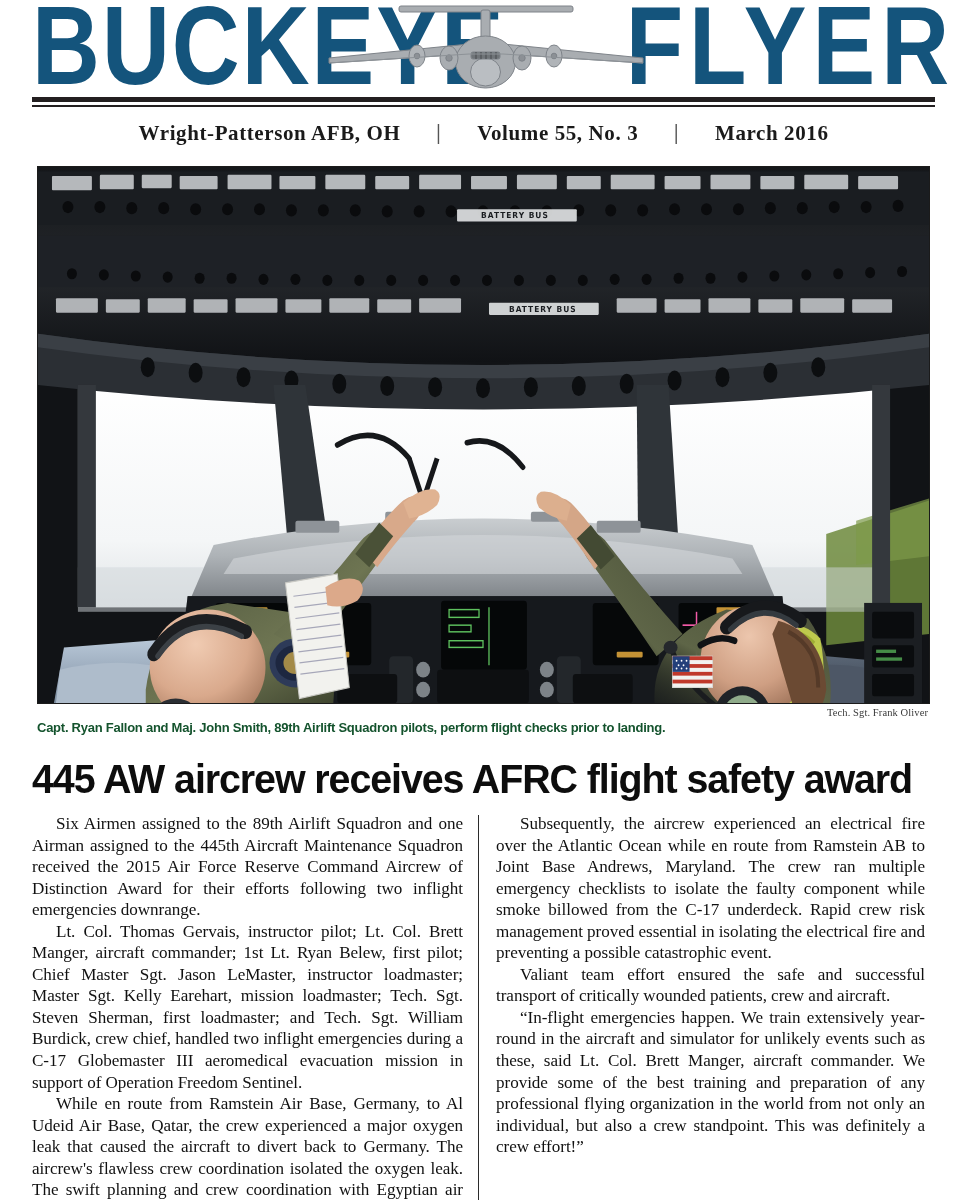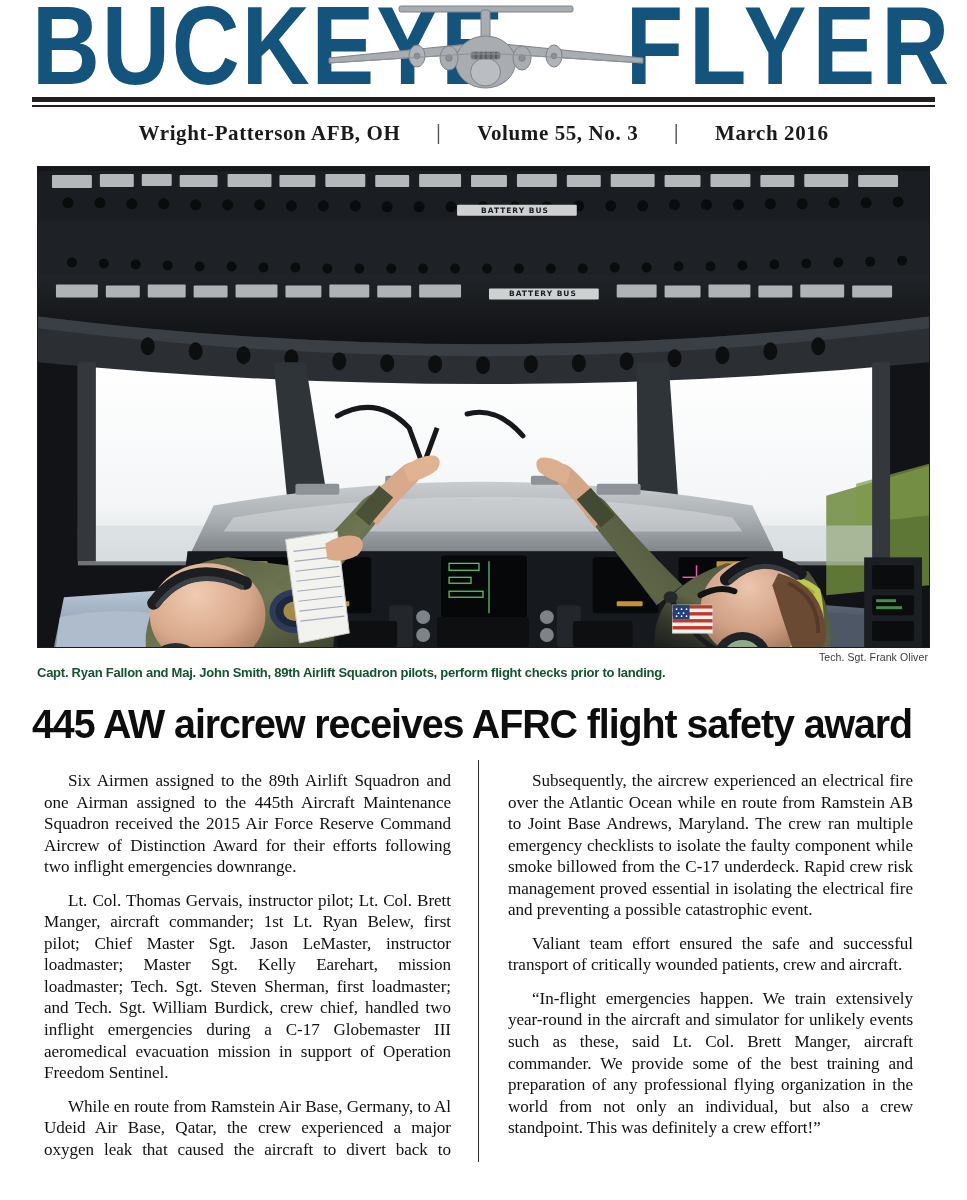--- a/index.html
+++ b/index.html
@@ -80,29 +80,29 @@
     position: relative;
     top: -1px;
   }
   .dateline .dl-item { display: inline-block; }
 
   
   .photo-block { margin: 20px 37px 0 37px; }
   .photo {
     position: relative;
     width: 893px;
-    height: 482px;
+    height: 538px;
     overflow: hidden;
     background: #0b0c0e;
     border: 1px solid #1b1b1b;
   }
   .photo svg { display: block; width: 100%; height: 100%; }
 
   .photo-credit {
-    font-family: Liberation Sans, sans-serif;
+    font-family: Liberation Serif, serif;
     font-size: 10.5px;
     color: #3a3a3a;
     text-align: right;
     padding: 3px 2px 0 0;
     letter-spacing: 0.1px;
   }
   .photo-caption {
     font-family: "Liberation Sans", sans-serif;
     font-weight: bold;
     font-size: 13px;
@@ -154,21 +154,21 @@
   }
   .col.left  { padding-right: 15px; }
   .col.right { padding-left: 17px; }
   .col-divider {
     width: 1px;
     background: #2b2b2b;
     flex: 0 0 1px;
     align-self: stretch;
     margin-top: 2px;
   }
-  .col p { text-indent: 24px; margin: 12px; }
+  .col p { text-indent: 24px; margin: 0; }
   .col p.no-indent { text-indent: 0; }
 </style>
 </head>
 <body>
 
 <div class="page">
 
   <div class="masthead">
     <div class="masthead-title">
       <span class="mh-word left">BUCKEYE</span>

